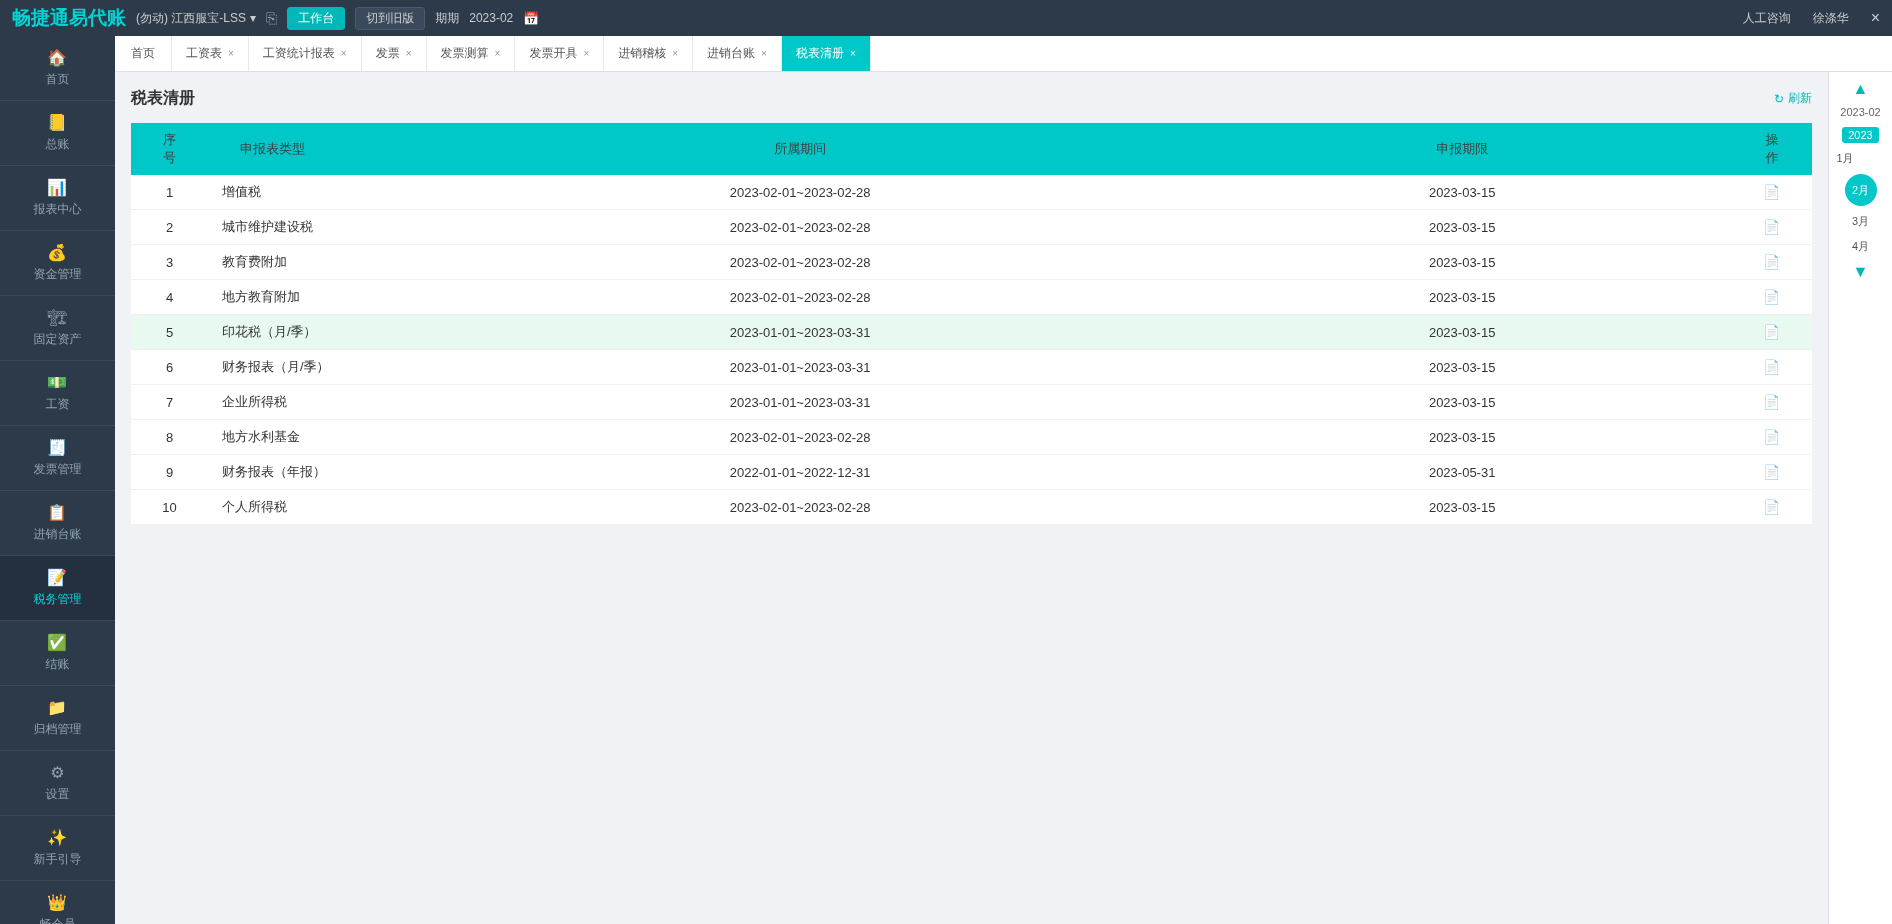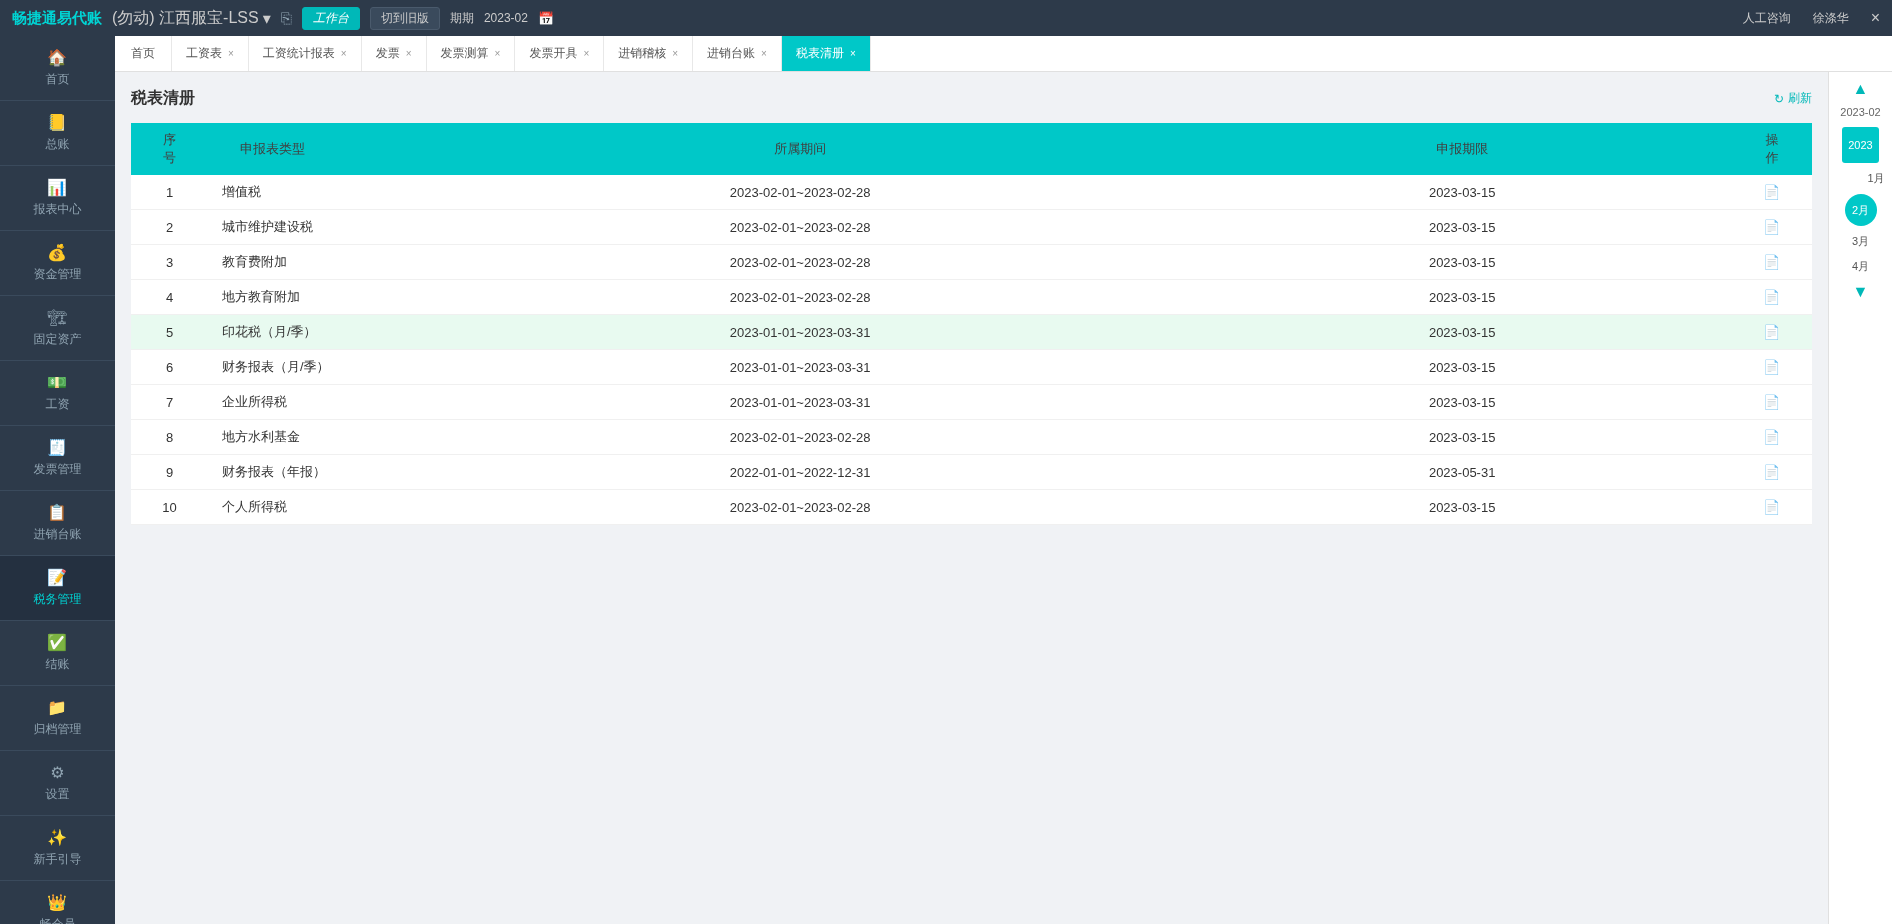--- a/index.html
+++ b/index.html
@@ -2,24 +2,24 @@
 <html><head>
   <meta charset="utf-8">
   <style>
     * { box-sizing: border-box; margin: 0; padding: 0; font-family: "Microsoft YaHei", "PingFang SC", sans-serif; }
     body { background: #f0f2f5; display: flex; flex-direction: column; height: 100vh; overflow: hidden; font-size: 13px; }
 
     
     .top-bar {
       display: flex; align-items: center; background: #2d3a4a; height: 36px; padding: 0 12px; gap: 10px; flex-shrink: 0;
     }
-    .top-bar-logo { color: #00d4d4; font-size: 15px; font-weight: bold; white-space: nowrap; }
-    .top-bar-company { display: flex; align-items: center; gap: 4px; color: #ccc; font-size: 16px; }
+    .top-bar-logo { color: #00d4d4; font-size: 19px; font-weight: bold; white-space: nowrap; }
+    .top-bar-company { display: flex; align-items: center; gap: 4px; color: #ccc; font-size: 12px; }
     .top-bar-btn { background: #3a4a5c; border: 1px solid #4a5a6c; color: #ccc; border-radius: 3px; padding: 2px 10px; font-size: 12px; cursor: pointer; }
-    .top-bar-btn.active { background: #00b8b8; border-color: #00b8b8; color: #fff; font-style: italic; }
+    .top-bar-btn.active { background: #00b8b8; border-color: #00b8b8; color: #fff; }
     .top-bar-right { margin-left: auto; display: flex; align-items: center; gap: 22px; color: #ccc; font-size: 12px; }
     .top-bar-close { color: #ccc; font-size: 16px; cursor: pointer; }
 
     
     .main-layout { display: flex; flex: 1; overflow: hidden; }
 
     
     .sidebar {
       width: 115px; background: #2d3a4a; display: flex; flex-direction: column; flex-shrink: 0; overflow-y: auto;
     }
@@ -80,21 +80,21 @@
     .right-panel {
       width: 64px; background: #fff; border-left: 1px solid #e0e0e0; display: flex; flex-direction: column; align-items: center;
       padding: 4px 0; flex-shrink: 0; overflow-y: auto;
     }
     .right-panel-header { font-size: 11px; color: #666; padding: 4px 0 6px 0; text-align: center; }
     .right-panel-item {
       width: 48px; text-align: center; padding: 5px 0; font-size: 11px; cursor: pointer; color: #555; border-radius: 3px;
     }
     .right-panel-item.active-month { background: #00c8c8; color: #fff; border-radius: 50%; width: 32px; margin: 0 auto; }
     .right-panel-chevron { color: #00b8b8; font-size: 16px; cursor: pointer; padding: 4px; }
-    .right-panel-year-badge { background: #00c8c8; color: #fff; border-radius: 3px; padding: 12px 6px; font-size: 11px; margin: 3px 0; cursor: pointer; }
+    .right-panel-year-badge { background: #00c8c8; color: #fff; border-radius: 3px; padding: 2px 6px; font-size: 11px; margin: 3px 0; cursor: pointer; }
   </style>
 </head>
 <body>
 
 <div class="top-bar">
   <span class="top-bar-logo">畅捷通易代账</span>
   <div class="top-bar-company">
     <span>(勿动) 江西服宝-LSS</span>
     <span>▾</span>
   </div>
@@ -313,21 +313,21 @@
             </tbody>
         </table>
 
       </div>
 
       <div class="right-panel">
         <div class="right-panel-chevron">▲</div>
         <div class="right-panel-header">2023-02</div>
         <div class="right-panel-year-badge">2023</div>
         <div id="right-panel-months-2023">
-            <div class="right-panel-item" style="text-align: right;">1月</div>
+            <div class="right-panel-item" style="text-align: left;">1月</div>
             <div class="right-panel-item active-month" style="text-align: center; background: rgb(0, 200, 200); color: rgb(255, 255, 255); border-radius: 50%; width: 32px; height: 32px; display: flex; align-items: center; justify-content: center; margin: 3px auto;">2月</div>
             <div class="right-panel-item" style="text-align: center;">3月</div>
             <div class="right-panel-item" style="text-align: center;">4月</div>
           </div>
         <div class="right-panel-chevron">▼</div>
       </div>
 
     </div>
   </div>
 </div>

